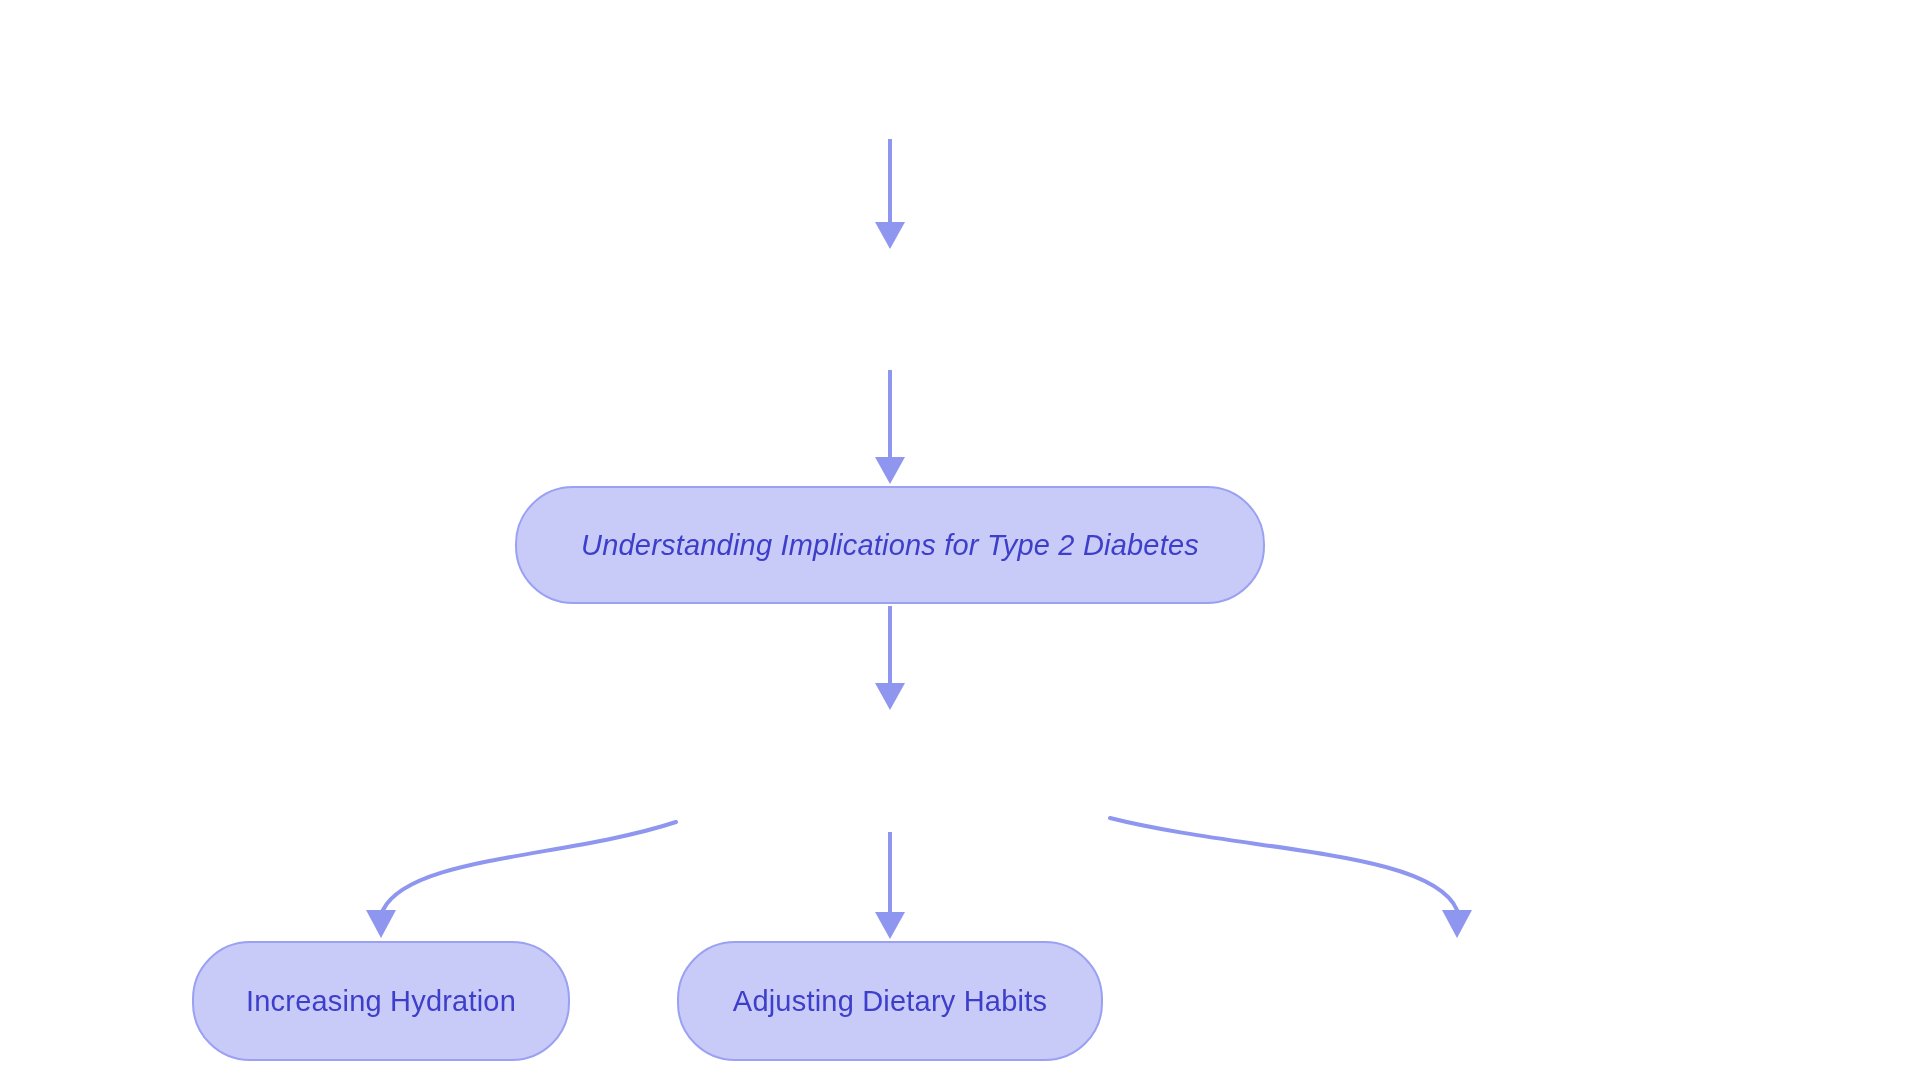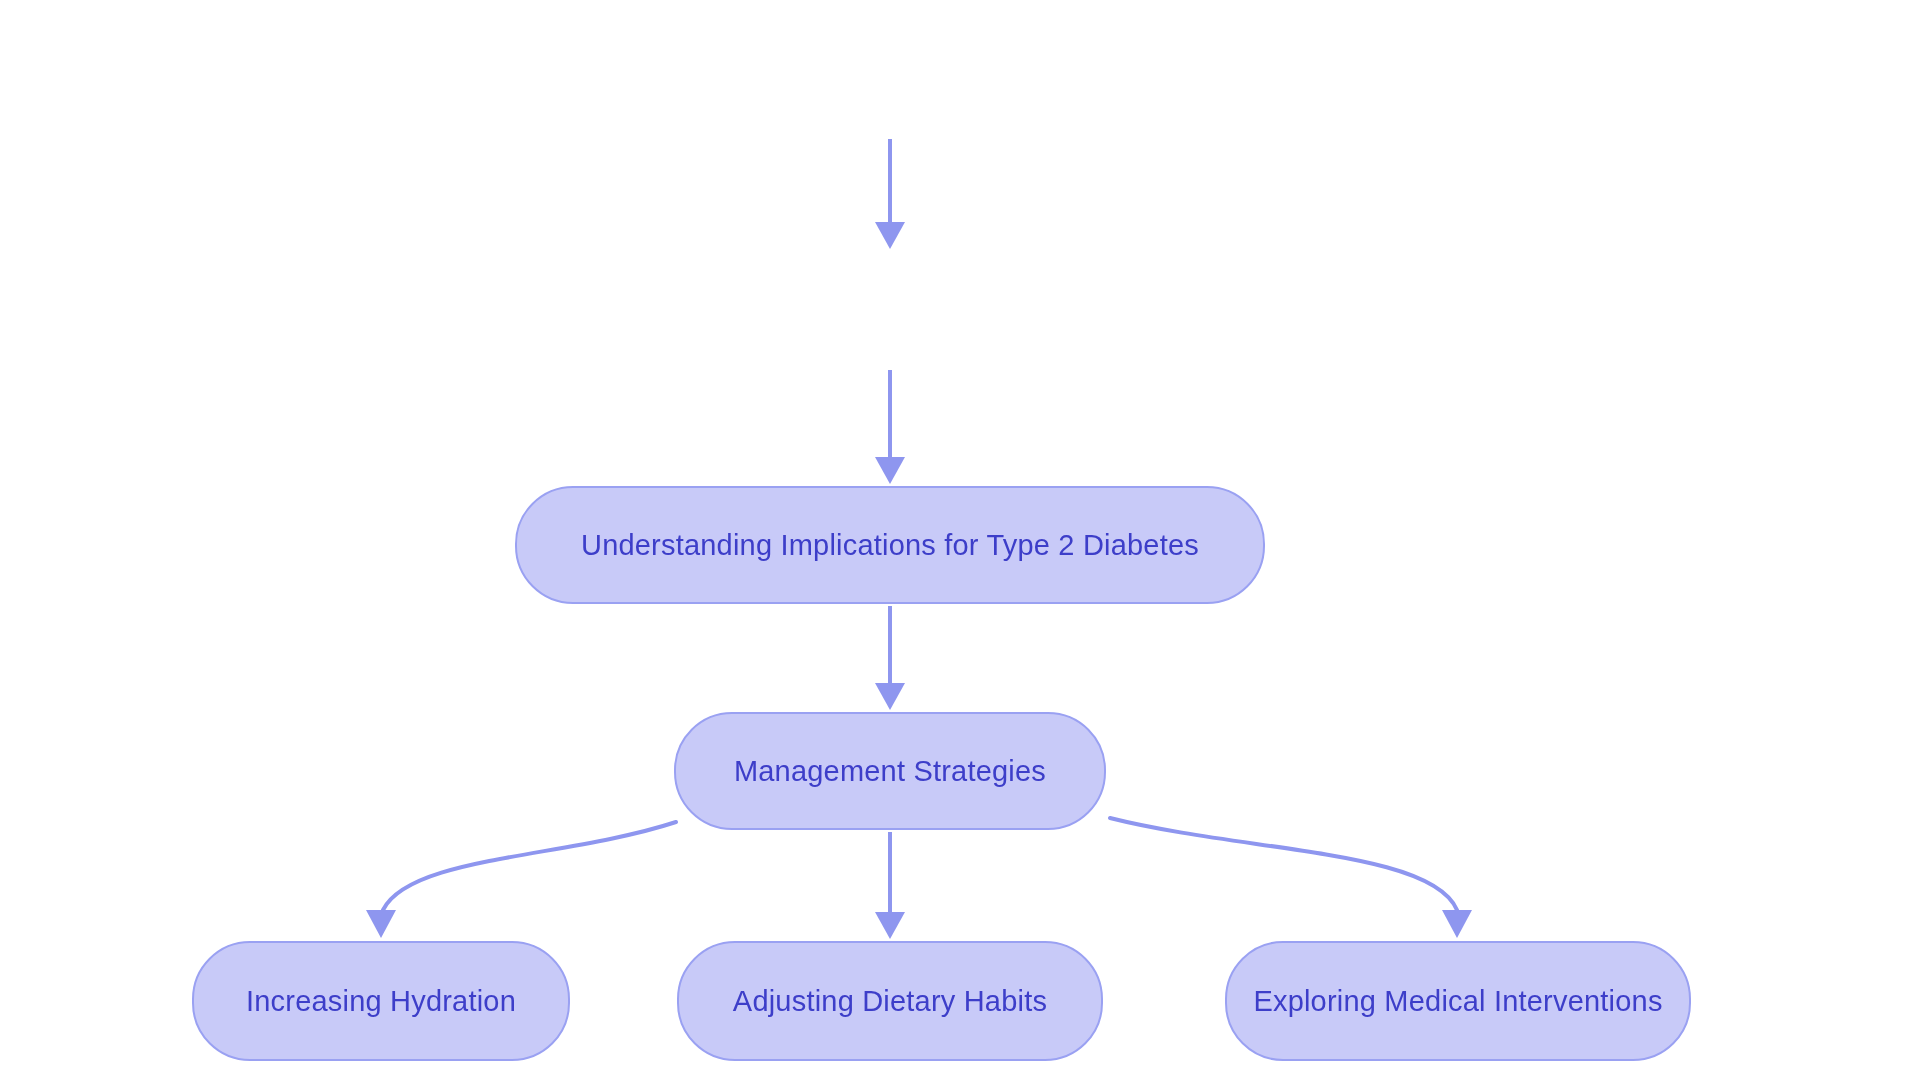--- a/index.html
+++ b/index.html
@@ -34,21 +34,21 @@
     border: 2px solid var(--node-border, #9aa1f2);
     border-radius: 58px;
     color: var(--node-text, #3d3ec9);
     font-size: 29px;
     letter-spacing: 0.2px;
     line-height: 1.2;
     white-space: nowrap;
   }
   .n1 { left: 587px;  top: 18px;  width: 606px; height: 120px; }
   .n2 { left: 678px;  top: 250px; width: 424px; height: 118px; }
-  .n3 { left: 515px;  top: 486px; width: 750px; height: 118px; }
+  .n3 { left: 515px;  top: 486px; width: 750px; height: 118px; font-style: italic; }
   .n4 { left: 674px;  top: 712px; width: 432px; height: 118px; }
   .n5 { left: 192px;  top: 941px; width: 378px; height: 120px; }
   .n6 { left: 677px;  top: 941px; width: 426px; height: 120px; }
   .n7 { left: 1225px; top: 941px; width: 466px; height: 120px; }
 </style>
 </head>
 <body style="background: rgb(255, 255, 255);">
 
 <div class="canvas">
 
@@ -70,21 +70,19 @@
     <polygon points="366,910 396,910 381,938" stroke="none" fill="#8e96ef"></polygon>
 
     <path d="M1110,818 C1245,852 1432,850 1457,910" fill="none" stroke-width="4" stroke-linecap="round" stroke="#8e96ef"></path>
     <polygon points="1442,910 1472,910 1457,938" stroke="none" fill="#8e96ef"></polygon>
   </svg>
 
 
 
   <div class="node n3">Understanding Implications for Type 2 Diabetes</div>
 
-  <div class="node n4">Management Strategies</div>
 
   <div class="node n6">Adjusting Dietary Habits</div>
 
   <div class="node n5">Increasing Hydration</div>
 
-  <div class="node n7">Exploring Medical Interventions</div>
 
 </div>
 
 </body></html>

